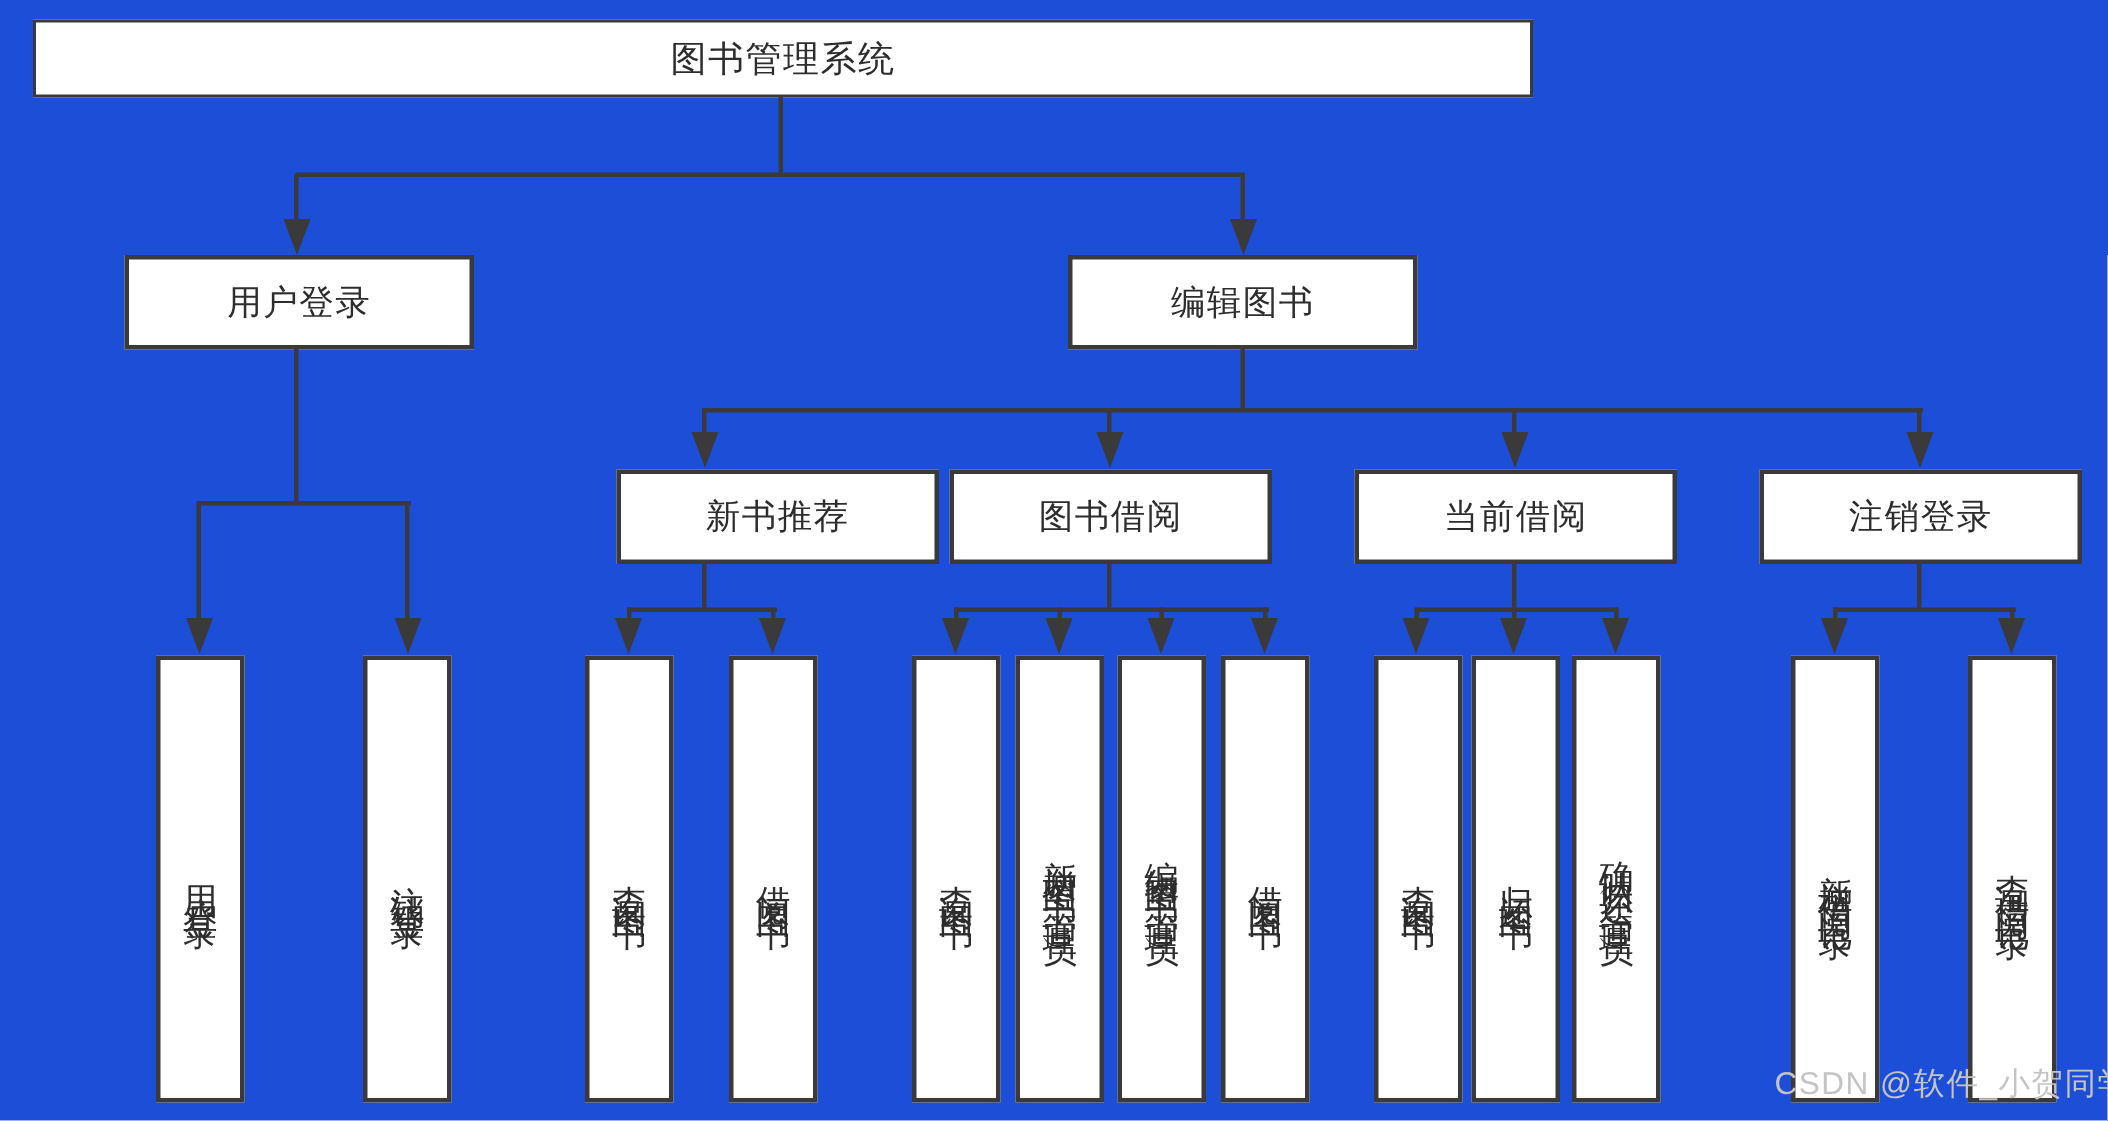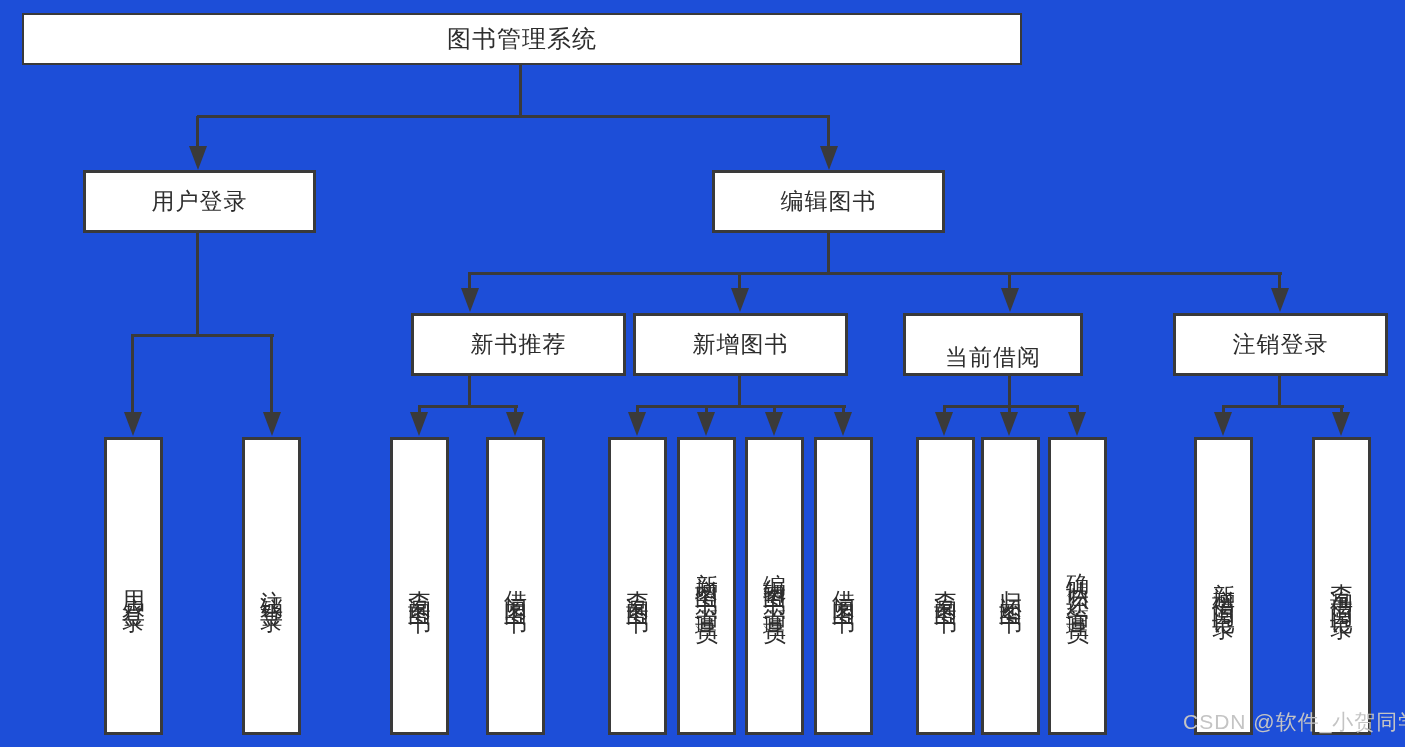--- a/index.html
+++ b/index.html
@@ -91,23 +91,23 @@
   <div class="arrowhead" style="left:731px;top:288px;"></div>
   <div class="line" style="left:1008px;top:272px;width:3px;height:20px;"></div>
   <div class="arrowhead" style="left:1001px;top:288px;"></div>
   <div class="line" style="left:1278px;top:272px;width:3px;height:20px;"></div>
   <div class="arrowhead" style="left:1271px;top:288px;"></div>
 
   <div class="box" style="left:363px;top:313px;width:215px;height:63px;margin-left:48px;">
     <span class="hlabel">新书推荐</span>
   </div>
   <div class="box" style="left:633px;top:313px;width:215px;height:63px;">
-    <span class="hlabel">新增图书</span>
+    <span class="hlabel">图书借阅</span>
   </div>
-  <div class="box" style="left:903px;top:313px;width:180px;height:63px;align-items:flex-end;">
+  <div class="box" style="left:903px;top:313px;width:215px;height:63px;">
     <span class="hlabel">当前借阅</span>
   </div>
   <div class="box" style="left:1173px;top:313px;width:215px;height:63px;">
     <span class="hlabel">注销登录</span>
   </div>
 
   <div class="line" style="left:468px;top:375px;width:3px;height:32px;"></div>
   <div class="line" style="left:738px;top:375px;width:3px;height:32px;"></div>
   <div class="line" style="left:1008px;top:375px;width:3px;height:32px;"></div>
   <div class="line" style="left:1278px;top:375px;width:3px;height:32px;"></div>

